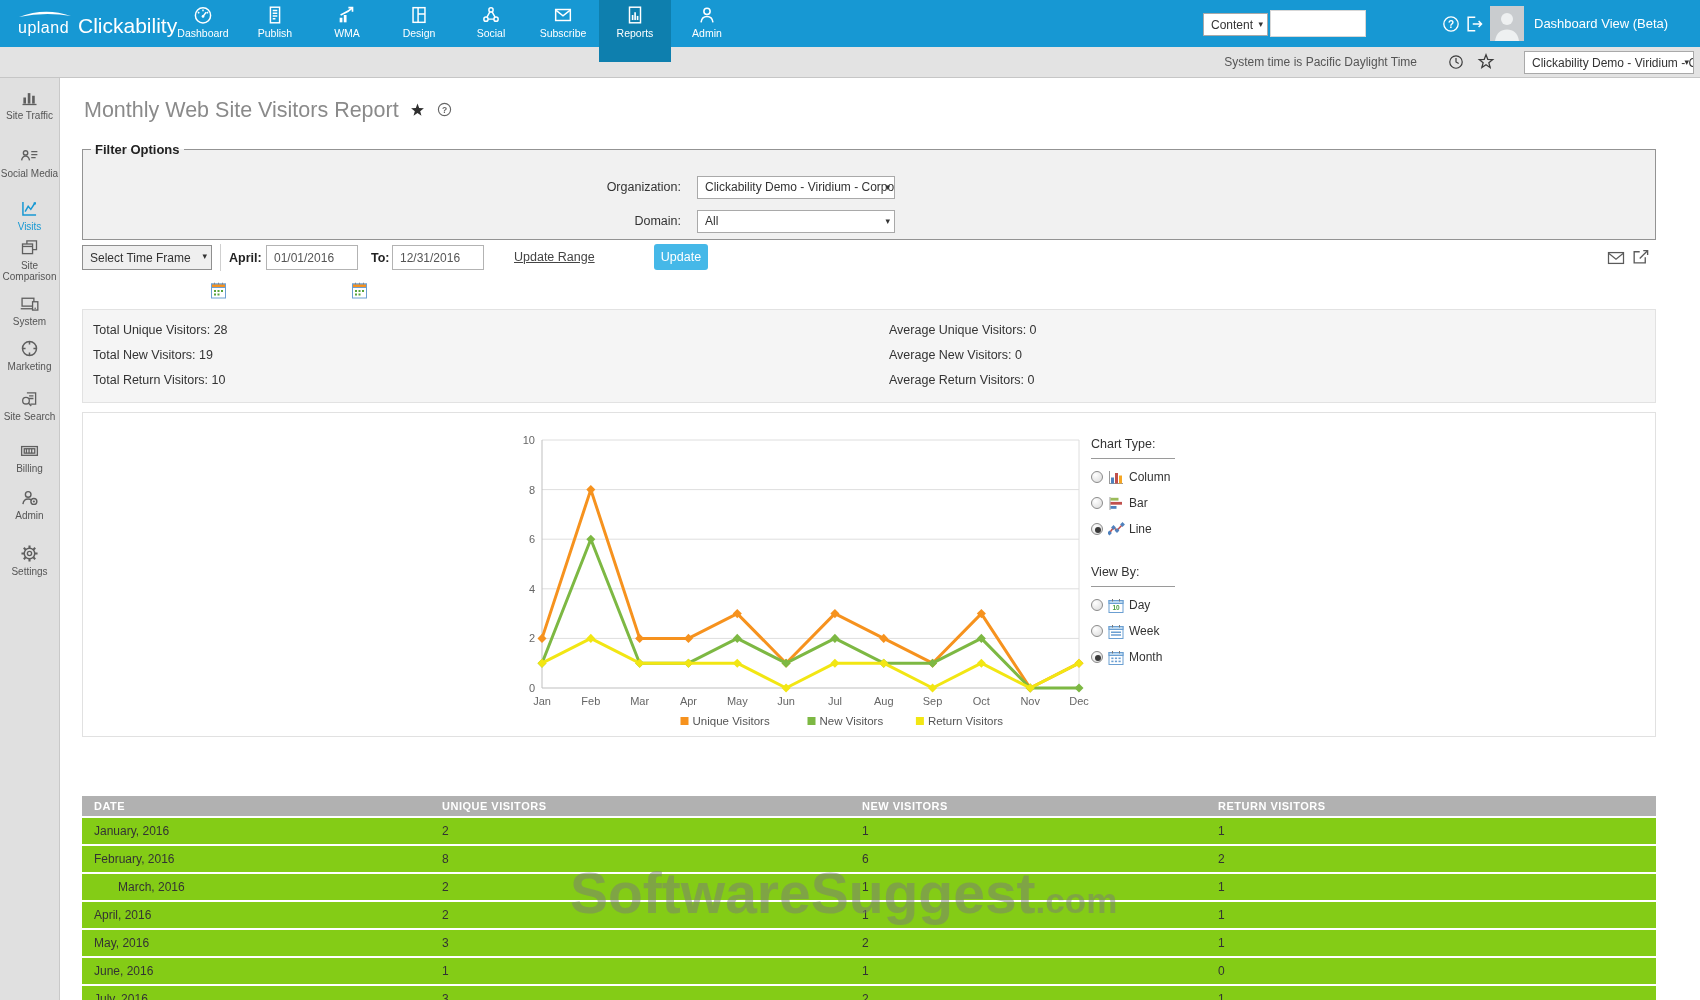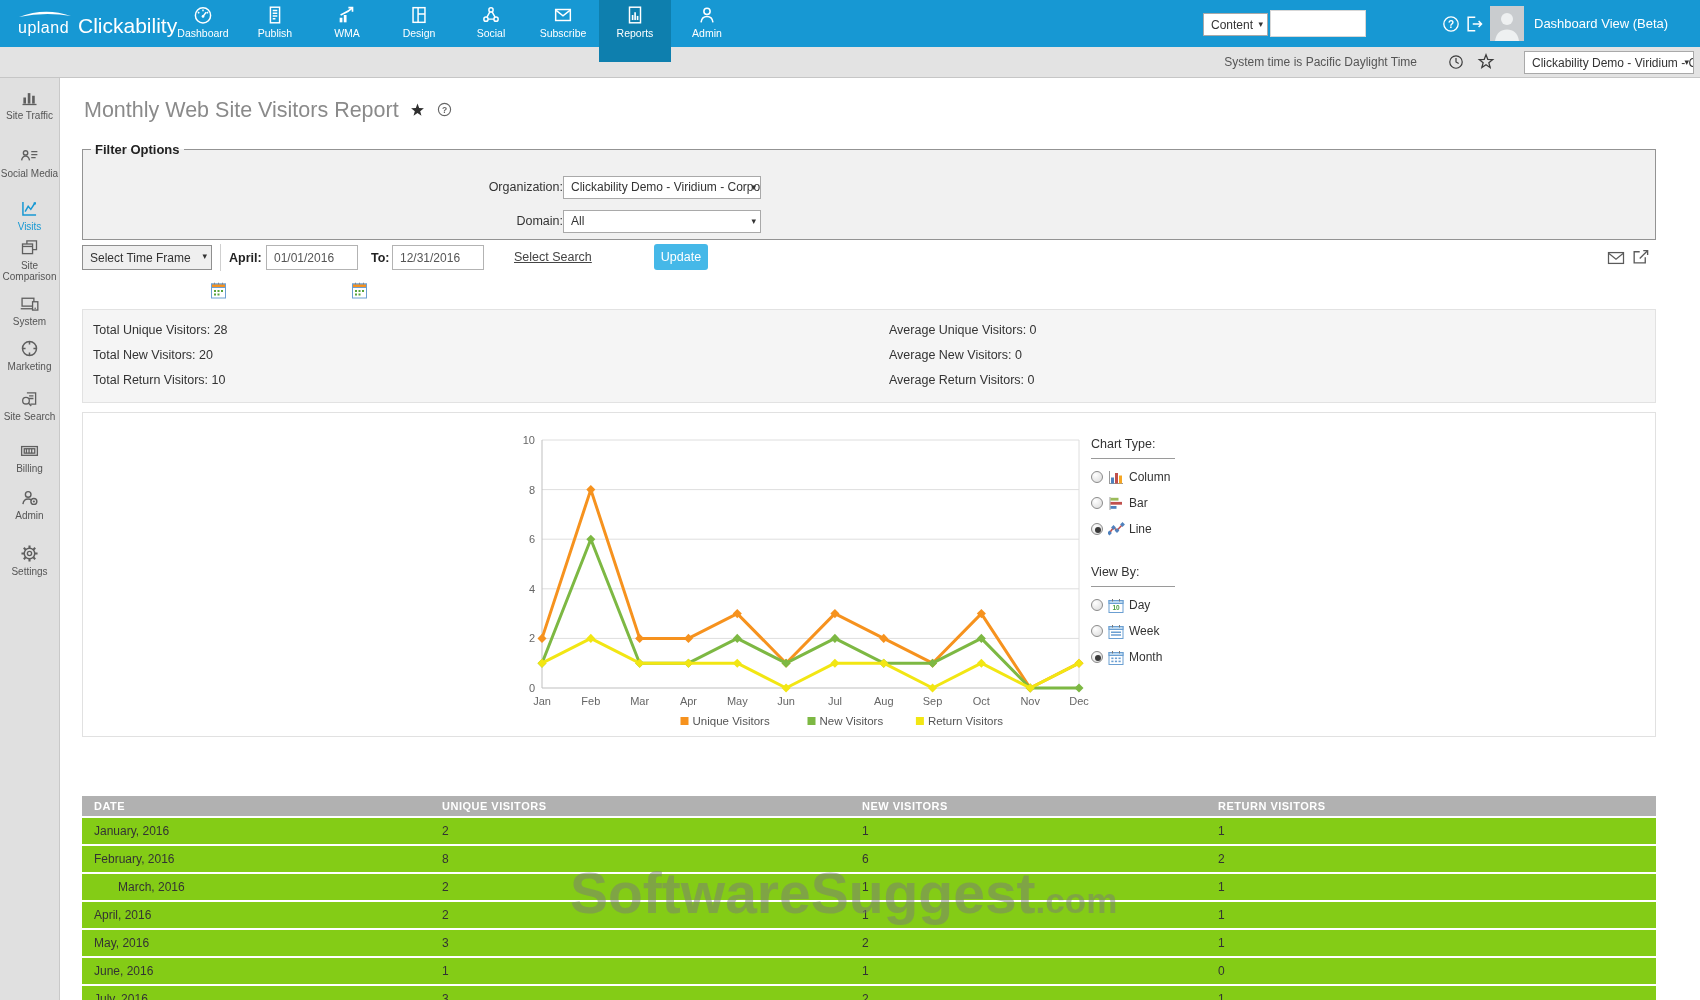--- a/index.html
+++ b/index.html
@@ -51,21 +51,21 @@
   
   .title-row { position:absolute; left:84px; top:98px; display:flex; align-items:center; gap:9px; }
   .title-row h1 { font-size:21.5px; font-weight:400; color:#8a8a8a; }
   .title-ic { width:19px; height:19px; cursor:pointer; }
 
   
   .filters { position:absolute; left:82px; top:142px; width:1574px; height:98px; background:#f1f1f1;
     border:1px solid #939393; }
   .filters legend { font-size:13px; font-weight:bold; color:#222; margin-left:8px; padding:0 4px; }
   .frow { position:absolute; left:0; height:24px; display:flex; align-items:center; }
-  .flabel { display:inline-block; width:480px; text-align:right; font-size:12.5px; color:#333; }
+  .flabel { display:inline-block; width:614px; text-align:right; font-size:12.5px; color:#333; padding-right:16px; }
   .f-select { width:198px; }
 
   
   .tf-select { position:absolute; left:82px; top:245px; width:130px; height:25px; background:#efefef; border-color:#8f8f8f; }
   .tc-divider { position:absolute; left:220px; top:244px; width:1px; height:27px; background:#cfcfcf; }
   .tc-label { position:absolute; font-size:12.5px; font-weight:bold; color:#222; }
   .lbl-from { left:229px; top:251px; } .lbl-to { left:371px; top:251px; }
   .date-input { position:absolute; top:245px; width:92px; height:25px; border:1px solid #b3b3b3;
     font-size:12px; color:#555; padding:0 7px; font-family:"Liberation Sans",sans-serif; }
   .inp-from { left:266px; } .inp-to { left:392px; }
@@ -377,21 +377,21 @@
 
   <div class="select tf-select">
     <span>Select Time Frame</span>
     <span class="arrow">▾</span>
   </div>
   <div class="tc-divider"></div>
   <span class="tc-label lbl-from">April:</span>
   <input class="date-input inp-from" value="01/01/2016" style="">
   <span class="tc-label lbl-to">To:</span>
   <input class="date-input inp-to" value="12/31/2016" style="">
-  <span class="select-range">Select Search</span>
+  <span class="select-range">Update Range</span>
   <button class="update-btn">Update</button>
   <span class="cal-ic cal1" id="ic-cal1"><svg width="15" height="17" viewBox="0 0 15 17">
         <rect x=".5" y="2" width="14" height="14" fill="#fff" stroke="#6b9fd2"></rect>
         <rect x=".5" y="2" width="14" height="3.5" fill="#f59120" stroke="#6b9fd2"></rect>
         <path d="M3.5 .7v2M7.5 .7v2M11.5 .7v2" stroke="#888"></path>
         <g fill="#57a33b">
           <rect x="3" y="8" width="2" height="2"></rect>
           <rect x="6.5" y="8" width="2" height="2"></rect>
           <rect x="10" y="8" width="2" height="2"></rect>
           <rect x="3" y="11.5" width="2" height="2"></rect>
@@ -419,21 +419,21 @@
   <span class="row-ic ic-share" id="ic-share"><svg width="19" height="19" viewBox="0 0 24 24">
         <g fill="none" stroke="#5a5a5a" stroke-width="1.7">
           <path d="M15.5 4.5H21V10"></path>
           <path d="M20.5 5L11 14.5"></path>
           <path d="M18 13v7H4V6h7"></path>
         </g>
       </svg></span>
 
   <div class="stats" id="stats">
       <div class="stat-line" style="left: 10px; top: 13px;">Total Unique Visitors: 28</div>
-      <div class="stat-line" style="left: 10px; top: 38px;">Total New Visitors: 20</div>
+      <div class="stat-line" style="left: 10px; top: 38px;">Total New Visitors: 19</div>
       <div class="stat-line" style="left: 10px; top: 63px;">Total Return Visitors: 10</div>
       <div class="stat-line" style="left: 806px; top: 13px;">Average Unique Visitors: 0</div>
       <div class="stat-line" style="left: 806px; top: 38px;">Average New Visitors: 0</div>
       <div class="stat-line" style="left: 806px; top: 63px;">Average Return Visitors: 0</div>
     </div>
 
   <div class="chart-panel">
     <svg id="chart-svg" width="1572" height="323">
         <line x1="459" y1="225.4" x2="996" y2="225.4" stroke="#dedede"></line>
         <line x1="459" y1="175.8" x2="996" y2="175.8" stroke="#dedede"></line>

